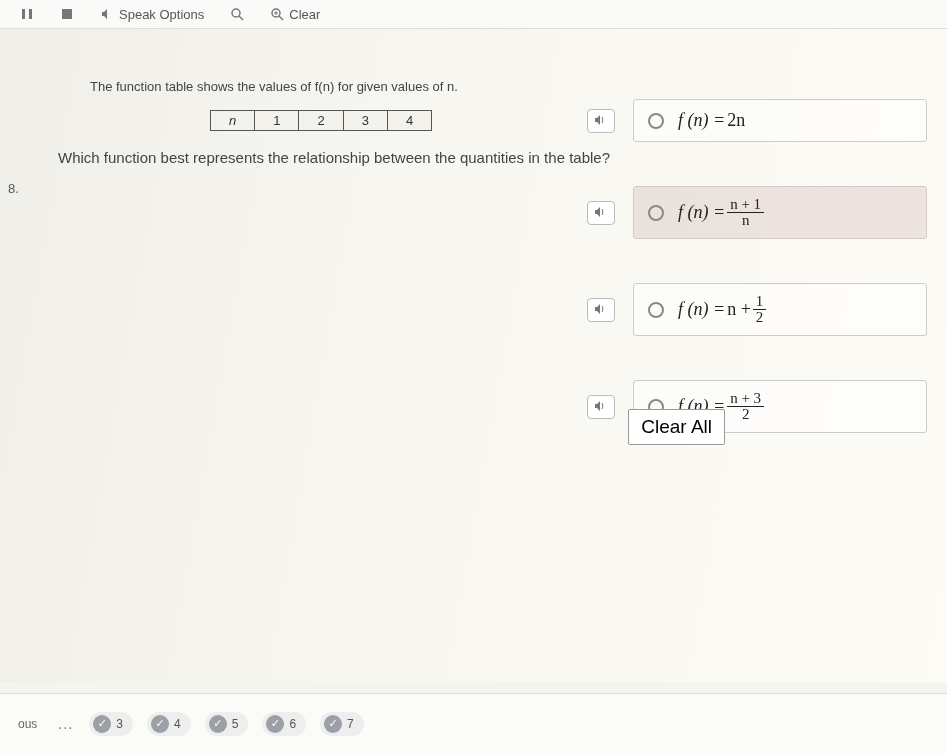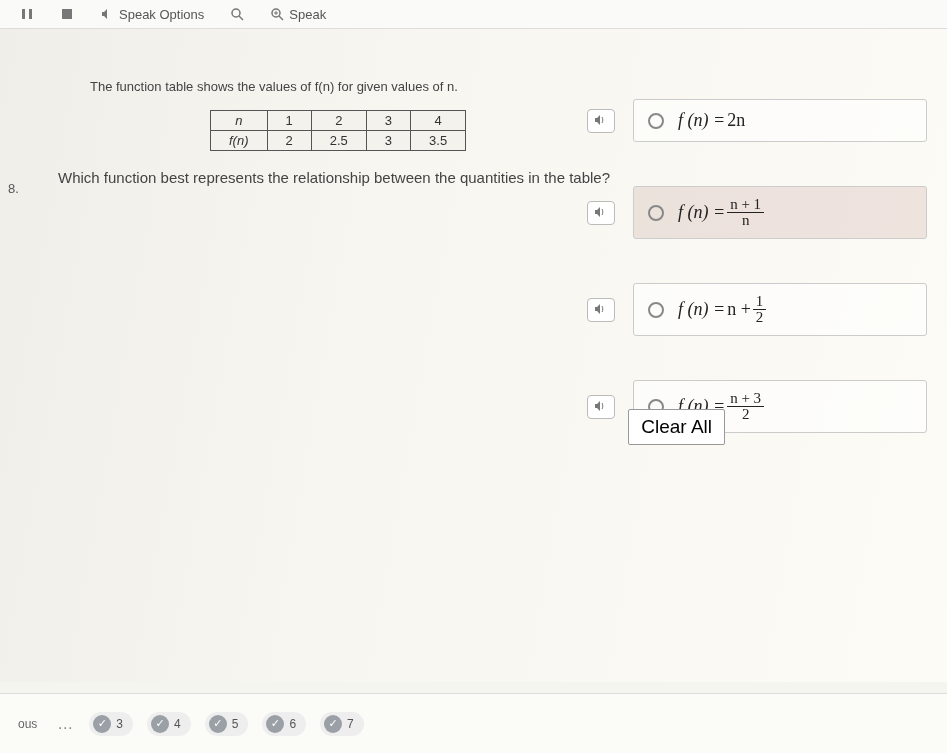--- a/index.html
+++ b/index.html
@@ -187,43 +187,36 @@
   </span>
   <span class="tool-btn">
     <span class="icon-sm">
       <svg viewBox="0 0 14 14">
           <circle cx="6" cy="6" r="4" stroke="#777" fill="none" stroke-width="1.5"></circle>
           <line x1="9" y1="9" x2="13" y2="13" stroke="#777" stroke-width="1.5"></line>
           <line x1="4" y1="6" x2="8" y2="6" stroke="#777"></line>
           <line x1="6" y1="4" x2="6" y2="8" stroke="#777"></line>
         </svg>
     </span>
-    <span>Speak</span>
+    <span>Clear</span>
   </span>
 </div>
 
 <div class="content">
 
   <div class="question-intro">The function table shows the values of f(n) for given values of n.</div>
 
   <table class="ftable">
     <tbody>
         <tr>
       <td class="hdr">n</td>
       <td>1</td>
       <td>2</td>
       <td>3</td>
       <td>4</td>
-    </tr>
-    <tr>
-      <td class="hdr">f(n)</td>
-      <td>2</td>
-      <td>2.5</td>
-      <td>3</td>
-      <td>3.5</td>
     </tr>
   </tbody>
     </table>
 
   <div class="question-num">8.</div>
   <div class="question-text">Which function best represents the relationship between the quantities in the table?</div>
 
   <div class="choices">
 
     <div class="choice-row">

